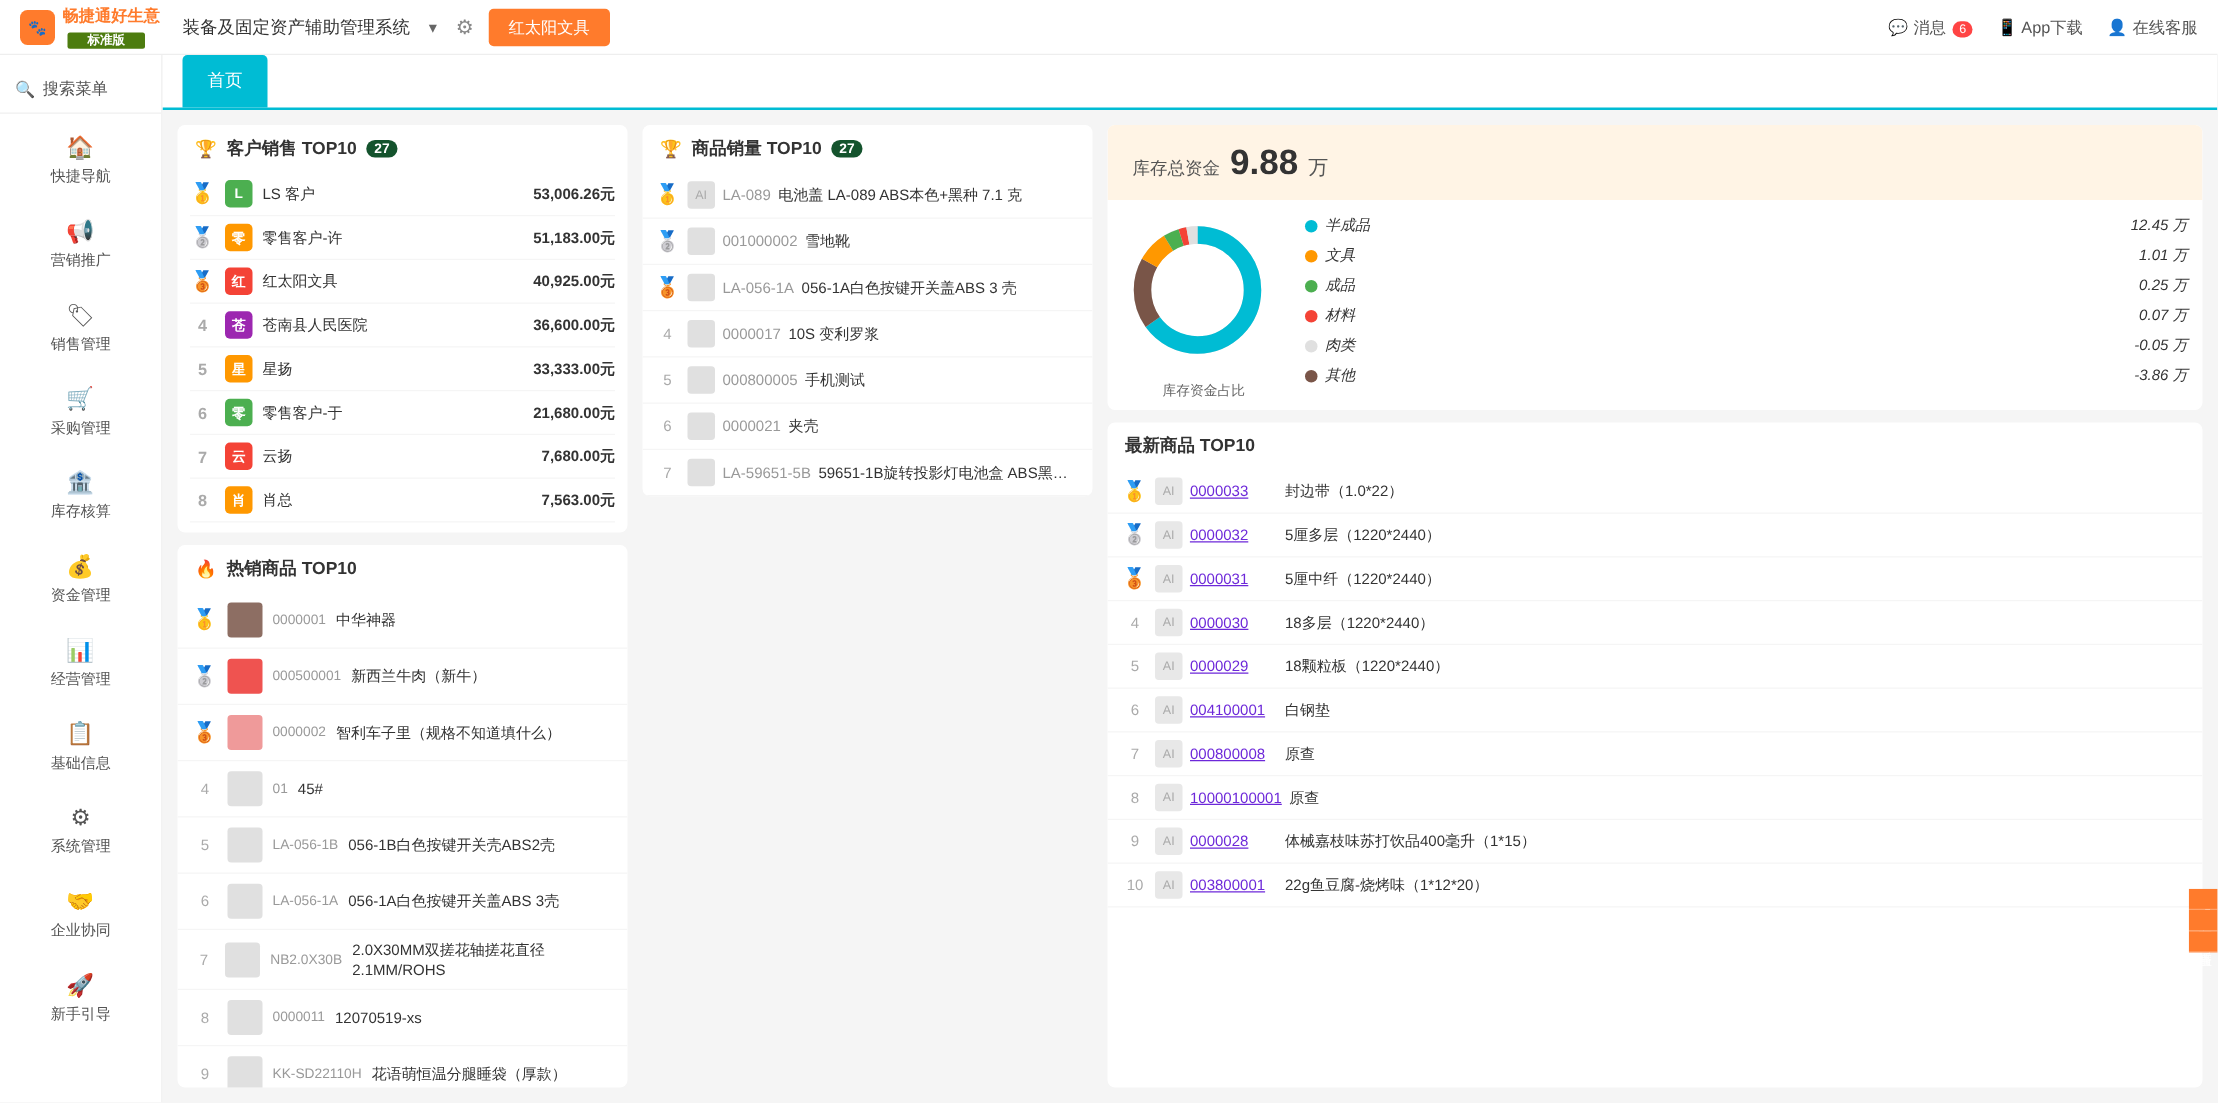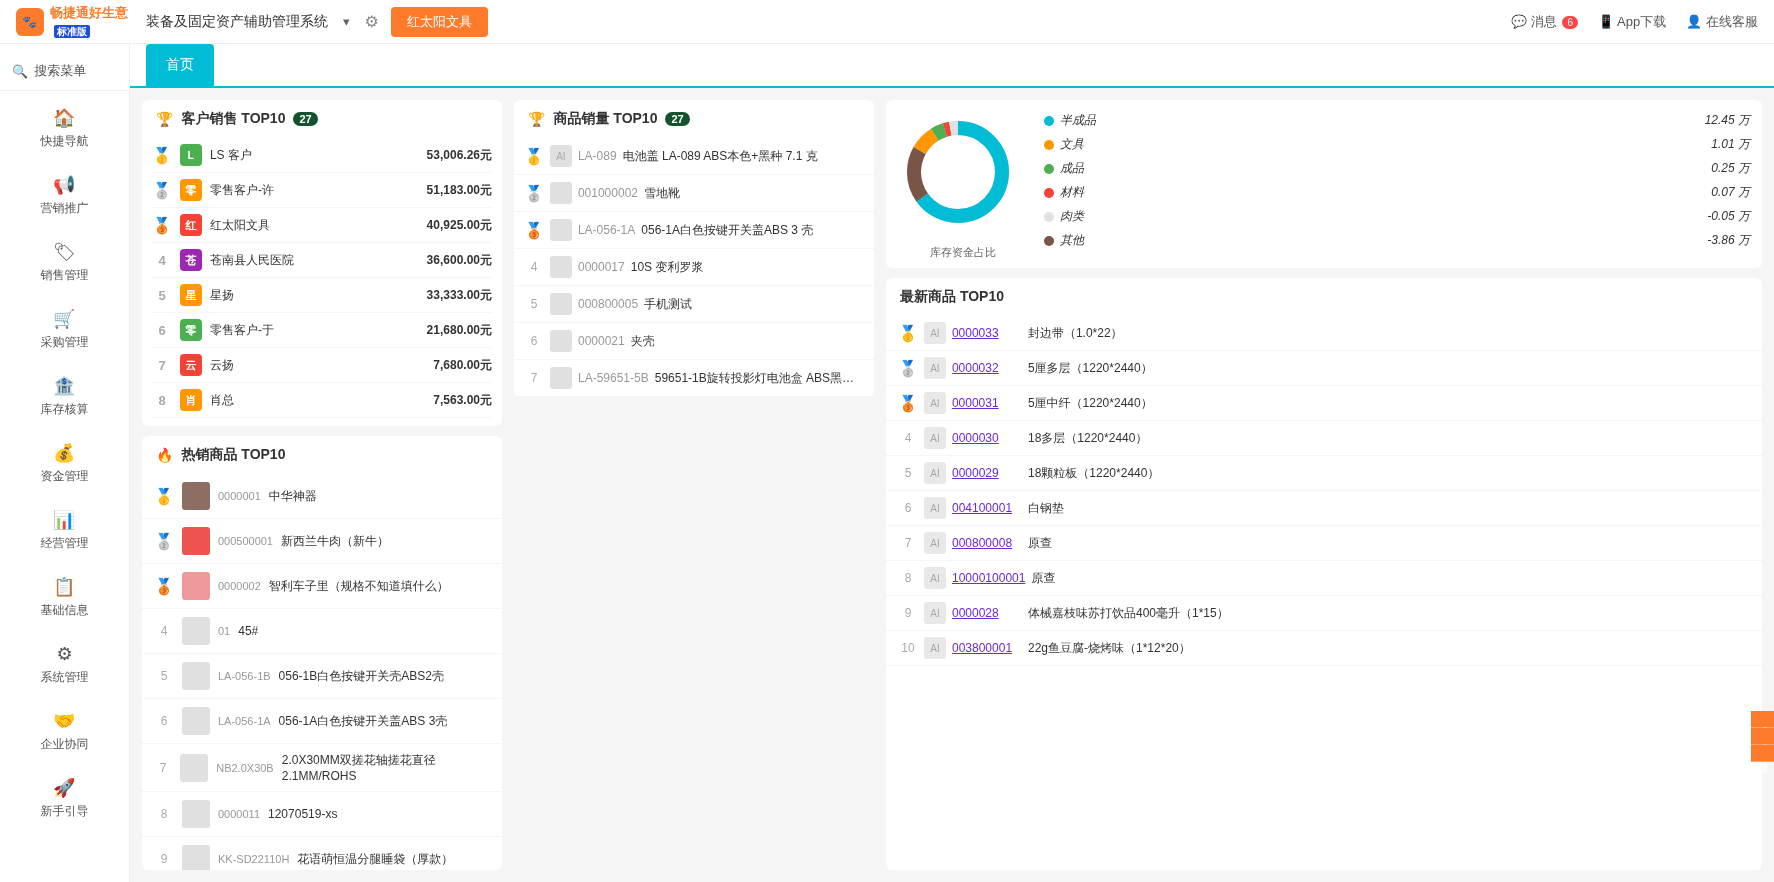--- a/index.html
+++ b/index.html
@@ -5,21 +5,21 @@
     * { box-sizing: border-box; margin: 0; padding: 0; font-family: 'Microsoft YaHei', Arial, sans-serif; }
     body { background: #f5f5f5; font-size: 13px; color: #333; width: 1774px; min-height: 882px; overflow: hidden; }
 
     
     .top-header {
       display: flex; align-items: center; background: #fff; height: 44px; padding: 0 16px;
       border-bottom: 1px solid #eee; position: fixed; top: 0; left: 0; right: 0; z-index: 100;
     }
     .top-logo { display: flex; align-items: center; width: 130px; color: #ff7b2c; font-size: 14px; font-weight: bold; }
     .top-logo .logo-icon { background: #ff7b2c; color: #fff; width: 28px; height: 28px; border-radius: 6px; display: flex; align-items: center; justify-content: center; font-size: 12px; margin-right: 6px; }
-    .top-logo .logo-sub { font-size: 10px; background: #1d4ed8; color: #fff; padding: 1px 3px; border-radius: 2px; margin-left: 4px; }
+    .top-logo .logo-sub { font-size: 10px; background: #4d7c0f; color: #fff; padding: 1px 16px; border-radius: 2px; margin-left: 4px; }
     .top-system-select { display: flex; align-items: center; gap: 15px; color: #333; font-size: 13px; }
     .top-system-select .sys-name { font-size: 14px; }
     .top-system-select .chevron { color: #666; }
     .top-system-select .gear { color: #888; font-size: 16px; cursor: pointer; }
     .top-trial-btn {
       background: #ff7b2c; color: #fff; border: none; border-radius: 4px;
       padding: 6px 16px; font-size: 13px; cursor: pointer; margin-left: 12px;
     }
     .top-right { margin-left: auto; display: flex; align-items: center; gap: 20px; color: #555; font-size: 13px; }
     .top-right .badge { background: #ff4444; color: #fff; border-radius: 8px; font-size: 10px; padding: 1px 5px; margin-left: 2px; }
@@ -384,20 +384,25 @@
               <span class="prod-code">LA-59651-5B</span>
               <span class="prod-name">59651-1B旋转投影灯电池盒 ABS黑色+58壳</span>
             </div>
           </div>
         </div>
       </div>
 
       <div class="right-col">
 
         <div class="card">
+          <div class="inv-summary">
+            <span class="inv-label">库存总资金</span>
+            <span class="inv-value">9.88</span>
+            <span class="inv-unit">万</span>
+          </div>
           <div class="inv-chart-area">
             <div class="donut-container">
               <svg width="120" height="120" viewBox="0 0 120 120" class="donut">
 
                 <circle cx="60" cy="60" r="44" fill="none" stroke="#e0e0e0" stroke-width="14"></circle>
 
                 <circle cx="60" cy="60" r="44" fill="none" stroke="#00bcd4" stroke-width="14" stroke-dasharray="179.76 276.46" stroke-dashoffset="0"></circle>
 
                 <circle cx="60" cy="60" r="44" fill="none" stroke="#795548" stroke-width="14" stroke-dasharray="49.77 276.46" stroke-dashoffset="-179.76"></circle>
 

